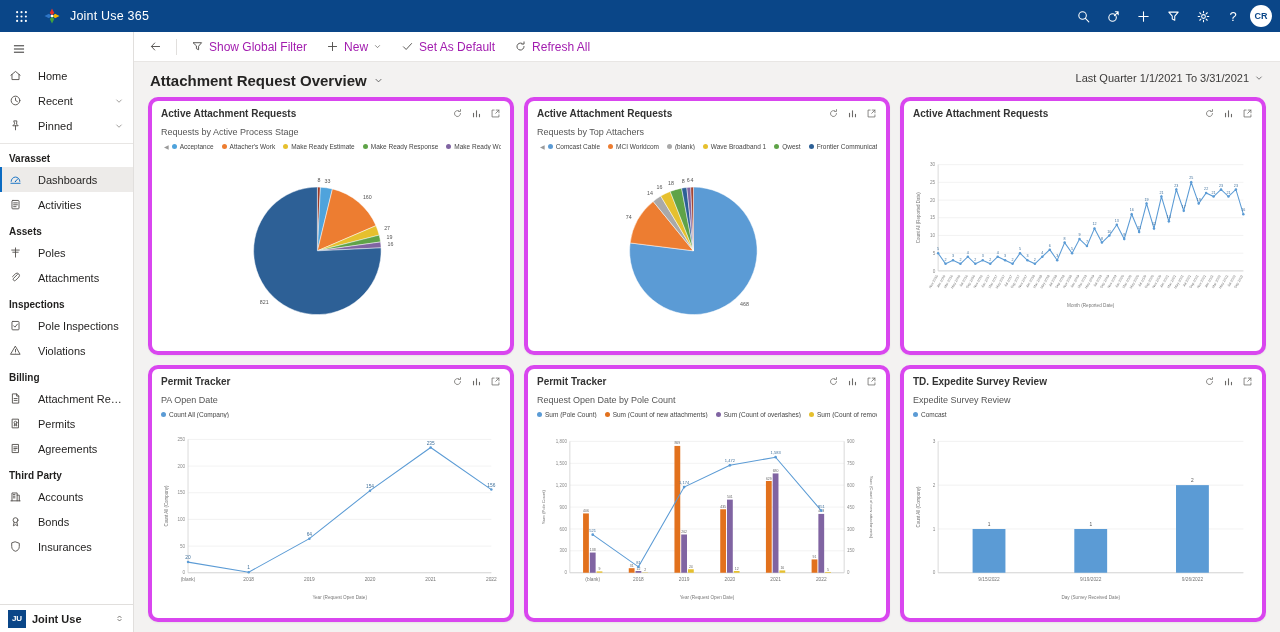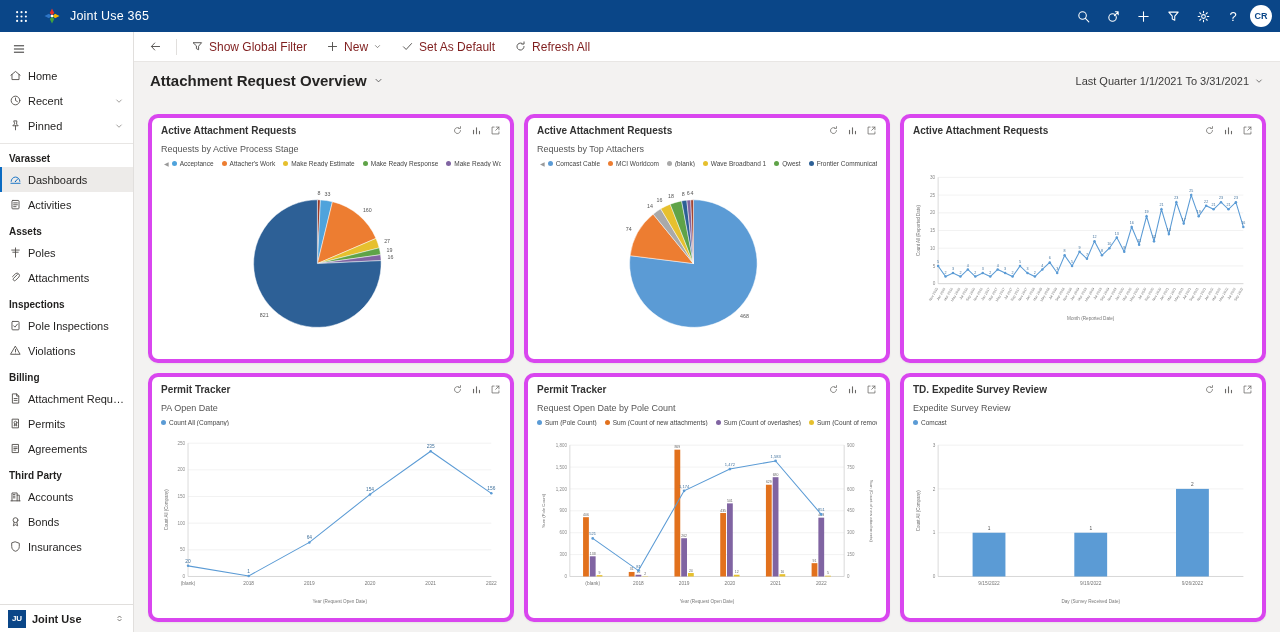--- a/index.html
+++ b/index.html
@@ -14,39 +14,39 @@
   .app-title{font-size:12.5px;letter-spacing:.2px}
   .tn-right{display:flex;align-items:center;gap:4px}
   .help-btn{font-size:13px;font-weight:400}
   .avatar{width:22px;height:22px;border-radius:50%;background:#fff;color:#0A4688;font-size:9px;font-weight:700;display:flex;align-items:center;justify-content:center;cursor:pointer;border:none}
   
   .shell{display:flex;height:600px}
   .sidebar{width:134px;background:#fff;border-right:1px solid #e1dfdd;display:flex;flex-direction:column}
   .side-top{padding:7px 9px 4px}
   .side-top .icon{width:14px;height:14px;color:#323130}
   #side-nav{flex:1;overflow:hidden}
-  .side-item{display:flex;align-items:center;gap:6px;height:25px;width:100%;background:none;border:none;cursor:pointer;font-size:11px;color:#201f1e;text-align:left;padding:0 9px}
+  .side-item{display:flex;align-items:center;gap:16px;height:25px;width:100%;background:none;border:none;cursor:pointer;font-size:11px;color:#201f1e;text-align:left;padding:0 9px}
   .side-item .icon{width:13px;height:13px;color:#55524f;flex:none}
   .side-item .lbl{white-space:nowrap;overflow:hidden;text-overflow:ellipsis}
   .side-item .chev{width:10px;height:10px;margin-left:auto;color:#7a7774}
   .side-item.active{background:#edebe9;box-shadow:inset 2px 0 0 #0B6BC2}
   .side-item.active .icon{color:#0B6BC2}
   .side-group{font-weight:700;font-size:10px;color:#201f1e;padding:9px 9px 3px;white-space:nowrap}
   .side-divider{height:1px;background:#e8e6e4;margin:5px 0 0}
   .side-footer{height:28px;border-top:1px solid #e1dfdd;display:flex;align-items:center;gap:6px;padding:4px 8px;font-size:11px;font-weight:700;color:#201f1e;background:#fff;cursor:pointer;border-left:none;border-right:none;border-bottom:none;width:100%}
   .ju{width:18px;height:18px;background:#0A4688;color:#fff;font-size:8px;font-weight:700;display:flex;align-items:center;justify-content:center;flex:none}
   .side-footer .chev{width:11px;height:11px;margin-left:auto;color:#55524f}
   
   .main{flex:1;display:flex;flex-direction:column;background:#f3f2f1;min-width:0}
   .cmdbar{height:30px;background:#fff;border-bottom:1px solid #e8e6e4;display:flex;align-items:center;padding:0 6px;gap:1px;flex:none}
-  .cmd-btn{display:flex;align-items:center;gap:5px;padding:4px 9px;background:none;border:none;font-size:12px;color:#7f1d1d;cursor:pointer}
+  .cmd-btn{display:flex;align-items:center;gap:5px;padding:4px 9px;background:none;border:none;font-size:12px;color:#a21caf;cursor:pointer}
   .cmd-btn .icon{width:13px;height:13px;color:#4d4b49}
   .cmd-btn .chev{width:9px;height:9px;color:#4d4b49}
   .cmd-sep{width:1px;height:16px;background:#e1dfdd;margin:0 4px}
-  .page-head{display:flex;align-items:center;justify-content:space-between;padding:10px 16px 25px;flex:none}
+  .page-head{display:flex;align-items:flex-start;justify-content:space-between;padding:10px 16px 8px;flex:none}
   .page-title{display:flex;align-items:center;gap:6px;font-size:15px;font-weight:700;color:#252423;background:none;border:none;cursor:pointer}
   .page-title .chev{width:11px;height:11px;color:#444}
   .date-filter{display:flex;align-items:center;gap:5px;font-size:11px;color:#3b3a39;background:none;border:none;cursor:pointer}
   .date-filter .chev{width:10px;height:10px;color:#444}
   #cards{flex:1;display:grid;grid-template-columns:repeat(3,1fr);grid-template-rows:repeat(2,1fr);gap:10px;padding:0 14px 10px;min-height:0}
   .card{background:#fff;border:4px solid #d946ef;border-radius:10px;box-shadow:0 1px 2px rgba(0,0,0,.06);display:flex;flex-direction:column;padding:7px 9px;min-height:0;min-width:0}
   .card-head{display:flex;justify-content:space-between;align-items:center;flex:none}
   .card-title{font-size:10px;font-weight:700;color:#333;white-space:nowrap;overflow:hidden;text-overflow:ellipsis}
   .card-icons{display:flex;gap:8px;flex:none}
   .cicon{background:none;border:none;padding:0;cursor:pointer;color:#6b6967}

